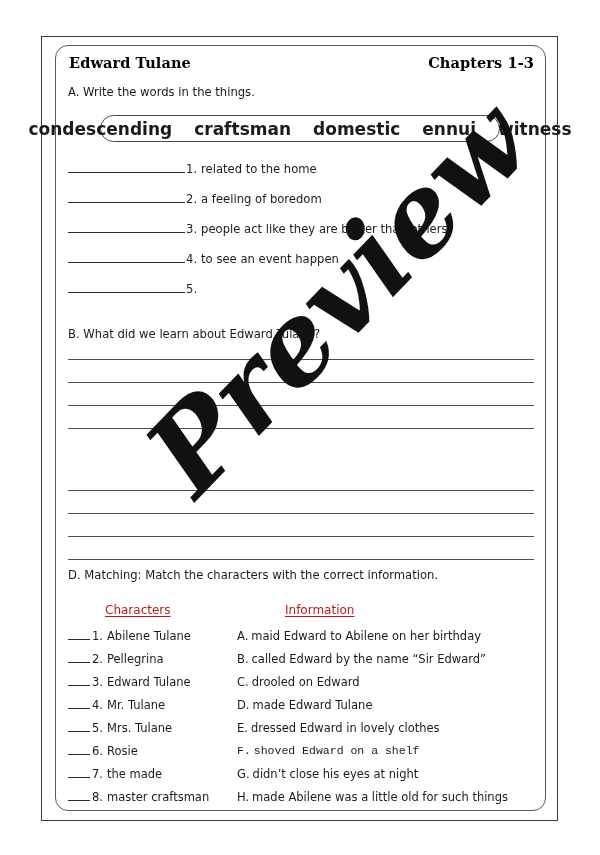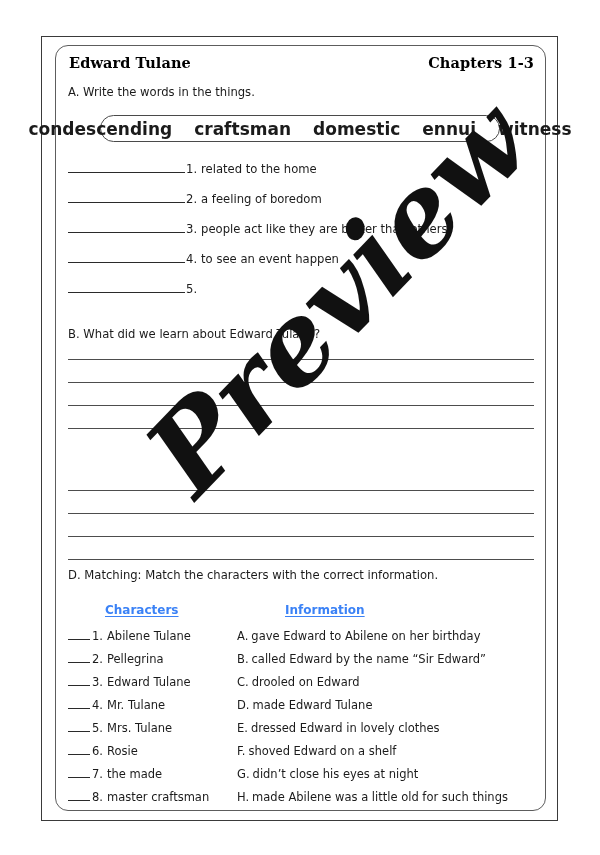--- a/index.html
+++ b/index.html
@@ -123,25 +123,24 @@
     left: 13px;
     width: 466px;
     height: 0;
     border-bottom: 1.1px solid #4d4d4d;
   }
 
   
   .col-head {
     position: absolute;
     font-size: 12px;
-    color: #3b82f6;
+    color: #b91c1c;
     text-decoration: underline;
     text-underline-offset: 2px;
     white-space: nowrap;
-    font-weight: bold;
   }
   #col-head-characters { left: 50px; }
   #col-head-information { left: 230px; }
 
   .match-left {
     position: absolute;
     left: 13px;
     font-size: 11.5px;
     color: #1b1b1b;
     white-space: nowrap;
@@ -289,35 +288,35 @@
     <span class="def-num">7.</span>
     <span>the made</span>
   </div>
   <div class="match-left" style="top:745px;">
     <span class="match-blank"></span>
     <span class="def-num">8.</span>
     <span>master craftsman</span>
   </div>
 
   <div class="match-right" style="top:584px;">
-    <span class="match-letter">A.</span><span>gave Edward to Abilene on her birthday</span>
+    <span class="match-letter">A.</span><span>maid Edward to Abilene on her birthday</span>
   </div>
   <div class="match-right" style="top:607px;">
     <span class="match-letter">B.</span><span>called Edward by the name “Sir Edward”</span>
   </div>
   <div class="match-right" style="top:630px;">
     <span class="match-letter">C.</span><span>drooled on Edward</span>
   </div>
   <div class="match-right" style="top:653px;">
     <span class="match-letter">D.</span><span>made Edward Tulane</span>
   </div>
   <div class="match-right" style="top:676px;">
     <span class="match-letter">E.</span><span>dressed Edward in lovely clothes</span>
   </div>
-  <div class="match-right" style="top:699px;">
+  <div class="match-right" style="top:699px;font-family:Liberation Mono, monospace;">
     <span class="match-letter">F.</span><span>shoved Edward on a shelf</span>
   </div>
   <div class="match-right" style="top:722px;">
     <span class="match-letter">G.</span><span>didn’t close his eyes at night</span>
   </div>
   <div class="match-right" style="top:745px;">
     <span class="match-letter">H.</span><span>made Abilene was a little old for such things</span>
   </div>
 
 </div>

